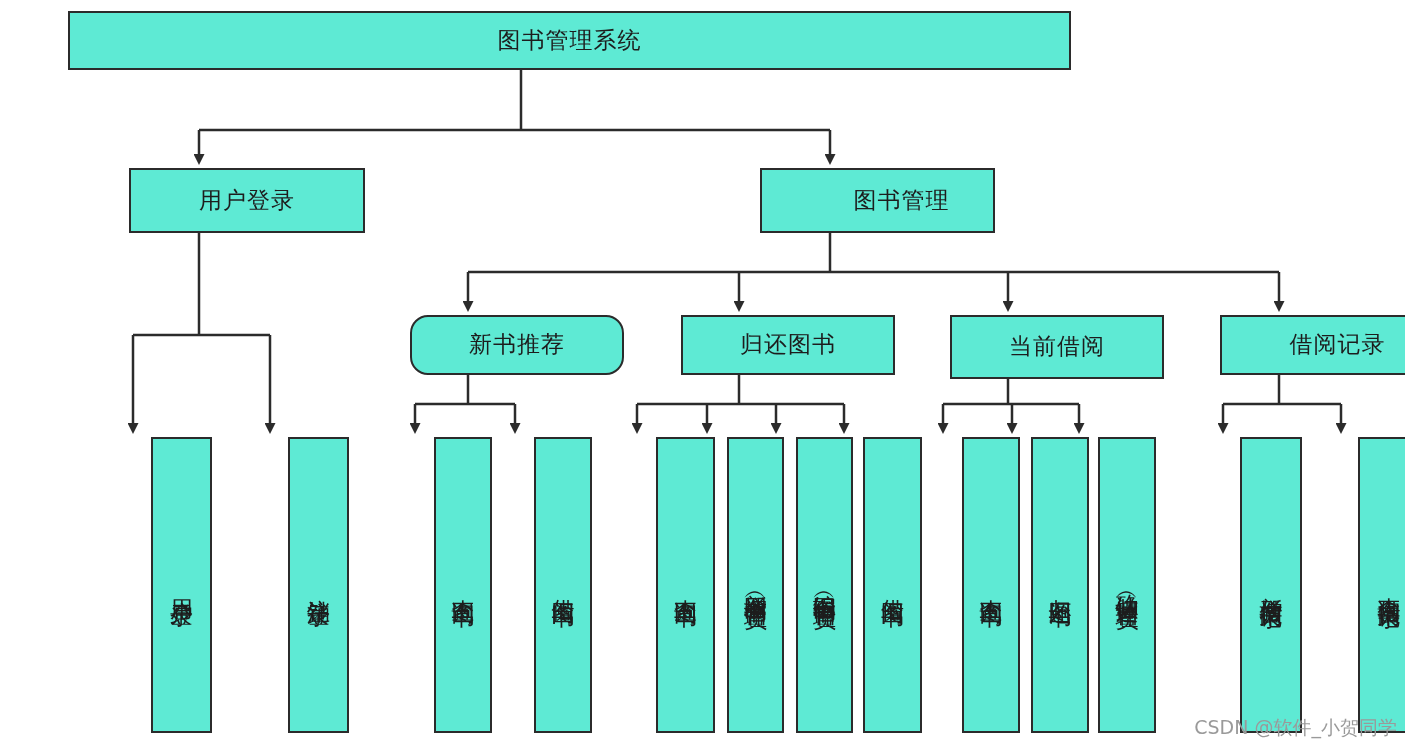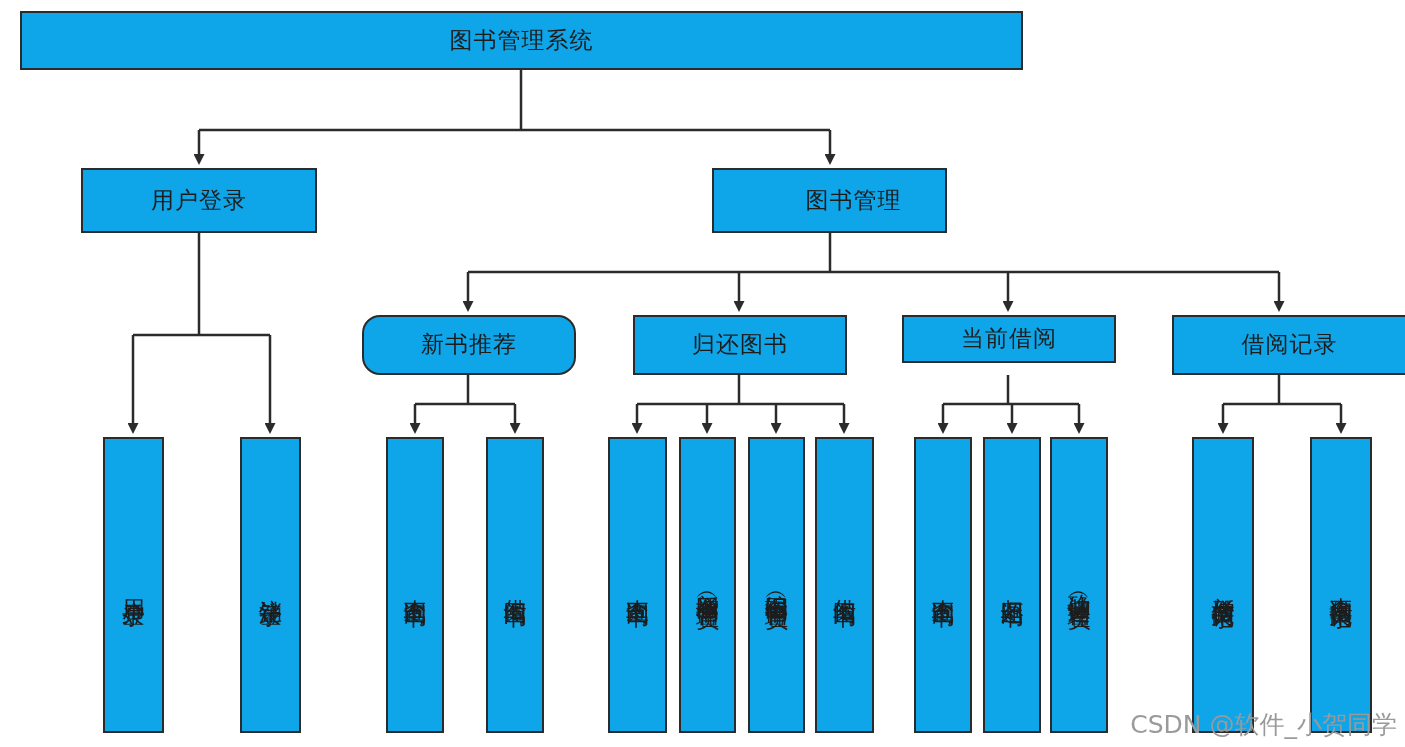--- a/index.html
+++ b/index.html
@@ -18,25 +18,26 @@
     position: absolute;
     left: 0;
     top: 0;
     width: 1405px;
     height: 747px;
   }
   .node-box {
     position: absolute;
     box-sizing: border-box;
     border: 2.5px solid #2b2b2b;
-    background: #0ea5e9;
+    background: #5eead4;
     display: flex;
     align-items: center;
     justify-content: center;
     overflow: hidden;
+    margin-left: 48px;
   }
   .node-label-h {
     font-size: 23px;
     color: #1d1d1d;
     line-height: 1.1;
     letter-spacing: 1px;
     white-space: nowrap;
     font-family: "DejaVu Sans", "Liberation Sans", sans-serif;
   }
   .node-label-v {
@@ -62,21 +63,21 @@
     stroke-width: 2.5;
     fill: none;
   }
   .arrow-head {
     fill: #2b2b2b;
   }
   #watermark {
     position: absolute;
     right: 8px;
     bottom: 6px;
-    font-size: 25px;
+    font-size: 19px;
     color: #9a9a9a;
     white-space: nowrap;
     font-family: "DejaVu Sans", "Liberation Sans", sans-serif;
   }
 </style>
 </head>
 <body>
 
 <div id="diagram-root">
 
@@ -141,21 +142,21 @@
   <div class="node-box" id="node-l2-1" style="left: 712px; top: 168px; width: 235px; height: 65px; padding-left: 48px;">
     <span class="node-label-h">图书管理</span>
   </div>
 
   <div class="node-box" id="node-l3-0" style="left: 362px; top: 315px; width: 214px; height: 60px; border-radius: 18px;">
     <span class="node-label-h">新书推荐</span>
   </div>
   <div class="node-box" id="node-l3-1" style="left: 633px; top: 315px; width: 214px; height: 60px;">
     <span class="node-label-h">归还图书</span>
   </div>
-  <div class="node-box" id="node-l3-2" style="left: 902px; top: 315px; width: 214px; height: 48px;">
+  <div class="node-box" id="node-l3-2" style="left: 902px; top: 315px; width: 214px; height: 64px;">
     <span class="node-label-h">当前借阅</span>
   </div>
   <div class="node-box" id="node-l3-3" style="left: 1172px; top: 315px; width: 235px; height: 60px;">
     <span class="node-label-h">借阅记录</span>
   </div>
 
   <div class="node-box" id="node-leaf-0" style="left: 103px; top: 437px; width: 61px; height: 296px;">
     <span class="node-label-v">用户登录</span>
   </div>
   <div class="node-box" id="node-leaf-1" style="left: 240px; top: 437px; width: 61px; height: 296px;">

